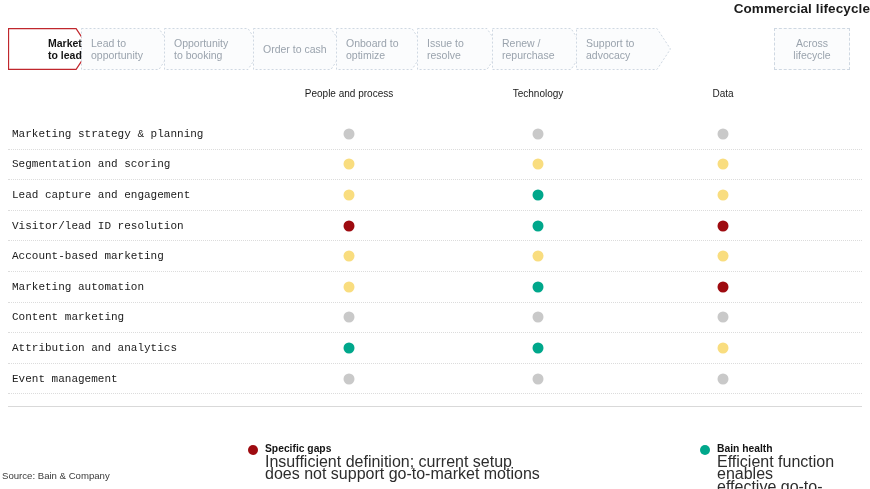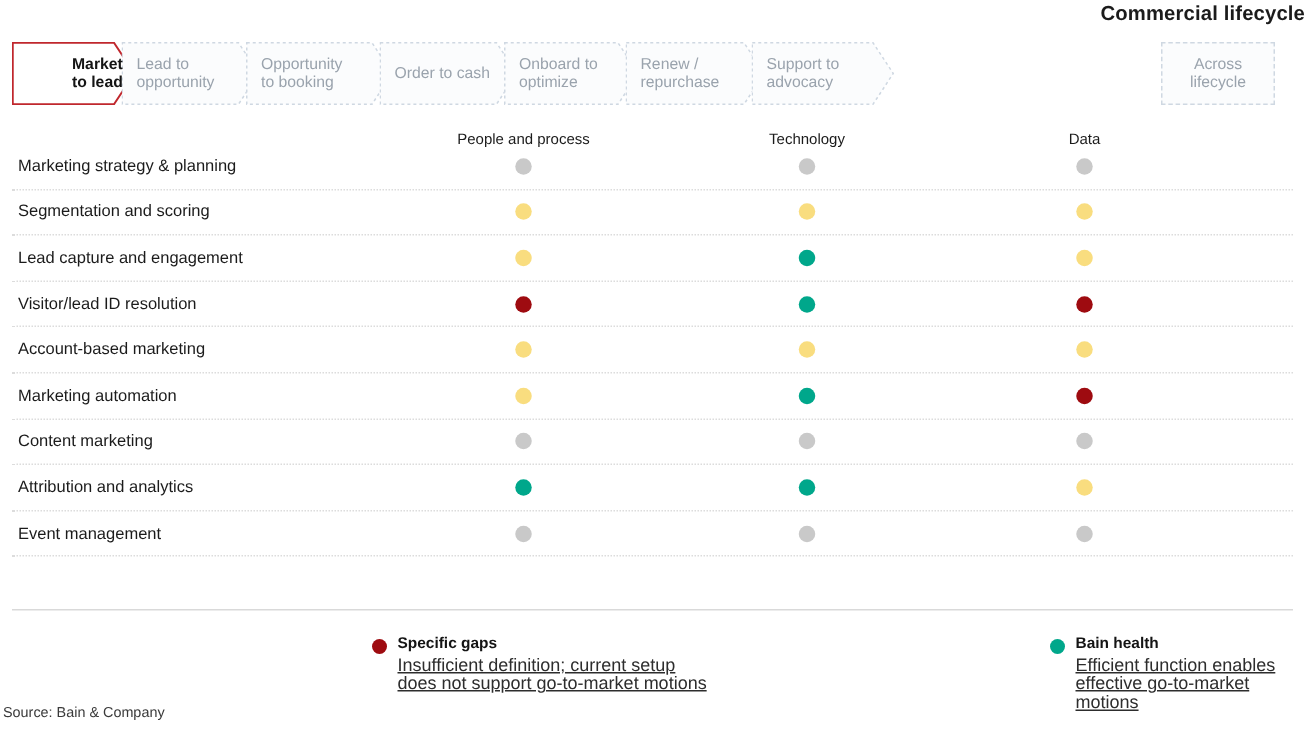--- a/index.html
+++ b/index.html
@@ -101,23 +101,24 @@
     top: 0;
     font-size: 10px;
     font-weight: normal;
     color: #1b1b1b;
     text-align: center;
     transform: translateX(-50%);
     white-space: nowrap;
   }
   .rows {
     position: absolute;
-    top: 8px;
-    left: 0;
-    width: 870px;
+    top: 31px;
+    left: 0;
+    width: 870px;
+    font-family: Liberation Mono, monospace;
   }
   .row {
     position: relative;
     height: 29.6px;
     border-bottom: 1px dotted #dcdcdc;
     margin: 0 8px 0 8px;
   }
   .row:first-child { border-top: none; }
   .row-label {
     position: absolute;
@@ -145,21 +146,21 @@
     position: absolute;
     left: 8px;
     width: 854px;
     height: 0;
     border-top: 1px solid #d9d9d9;
   }
 
   
   .legend {
     position: absolute;
-    top: 424px;
+    top: 443px;
     left: 0;
     width: 870px;
     height: 40px;
   }
   .legend-item {
     position: absolute;
     top: 0;
     display: flex;
     align-items: flex-start;
   }
@@ -175,25 +176,24 @@
   .legend-dot.yellow { background: #f9dd7f; }
   .legend-dot.teal   { background: #00a78b; }
   .legend-text { line-height: 12.6px; }
   .legend-title {
     font-size: 10.3px;
     font-weight: bold;
     color: #141414;
     display: block;
   }
   .legend-desc {
-    font-size: 12px;
+    font-size: 16px;
     color: #2d2d2d;
     display: block;
     white-space: pre-line;
-    text-decoration: underline;
   }
 
   
   .source {
     position: absolute;
     left: 2px;
     top: 470px;
     font-size: 9.6px;
     color: #3a3a3a;
   }
@@ -241,20 +241,29 @@
         <span class="chev-label">Order to cash</span>
       </div>
       <div class="chev" style="width: 90px; margin-left: -9px;">
         <div class="chev-shape">
           <svg viewBox="0 0 90 42" preserveAspectRatio="none">
             <polygon points="0.5,0.5 76,0.5 89.5,21 76,41.5 0.5,41.5" fill="#fbfcfd" stroke="#cfd8e2" stroke-width="1" stroke-dasharray="2,2"></polygon>
           </svg>
         </div>
         <span class="chev-label">Onboard to
 optimize</span>
+      </div>
+      <div class="chev" style="width: 84px; margin-left: -9px;">
+        <div class="chev-shape">
+          <svg viewBox="0 0 84 42" preserveAspectRatio="none">
+            <polygon points="0.5,0.5 70,0.5 83.5,21 70,41.5 0.5,41.5" fill="#fbfcfd" stroke="#cfd8e2" stroke-width="1" stroke-dasharray="2,2"></polygon>
+          </svg>
+        </div>
+        <span class="chev-label">Issue to
+resolve</span>
       </div>
       <div class="chev" style="width: 93px; margin-left: -9px;">
         <div class="chev-shape">
           <svg viewBox="0 0 93 42" preserveAspectRatio="none">
             <polygon points="0.5,0.5 79,0.5 92.5,21 79,41.5 0.5,41.5" fill="#fbfcfd" stroke="#cfd8e2" stroke-width="1" stroke-dasharray="2,2"></polygon>
           </svg>
         </div>
         <span class="chev-label">Renew /
 repurchase</span>
       </div>

